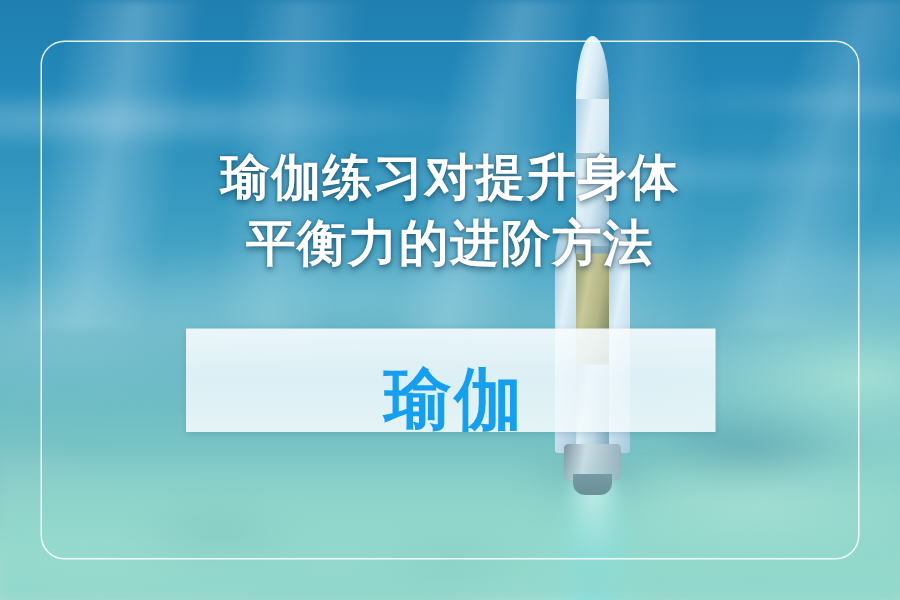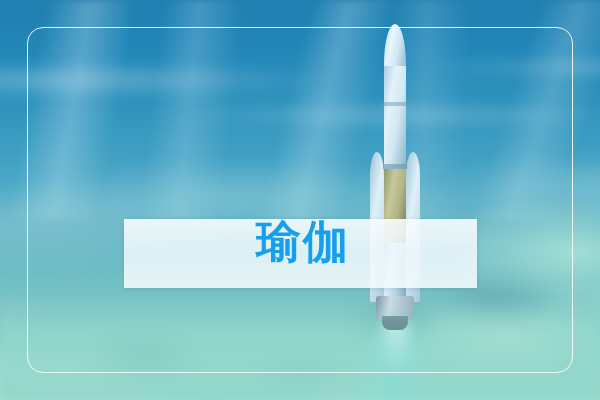--- a/index.html
+++ b/index.html
@@ -179,21 +179,21 @@
   .panel {
     position:absolute;
     left:124px; top:219px;
     width:353px; height:69px;
     background:linear-gradient(180deg,
       rgba(248,252,254,.90) 0%,
       rgba(238,248,252,.86) 50%,
       rgba(244,251,253,.88) 100%);
     box-shadow:0 1px 4px rgba(40,90,115,.18);
     display:flex;
-    align-items:flex-start;
+    align-items:flex-end;
     justify-content:center;
   }
   .panel-text {
     color:#169fee;
     font-size:45px;
     font-weight:bold;
     line-height:1;
     letter-spacing:2px;
     margin-left:5px;
   }
@@ -223,18 +223,20 @@
       <div class="body3"></div>
       <div class="skirt"></div>
       <div class="nozzle"></div>
     </div>
 
     <div class="groundfog"></div>
   </div>
 
   <div class="frame"></div>
 
+  <div class="title">瑜伽练习对提升身体
+平衡力的进阶方法</div>
 
   <div class="panel">
     <span class="panel-text">瑜伽</span>
   </div>
 
 </div>
 
 </body></html>

